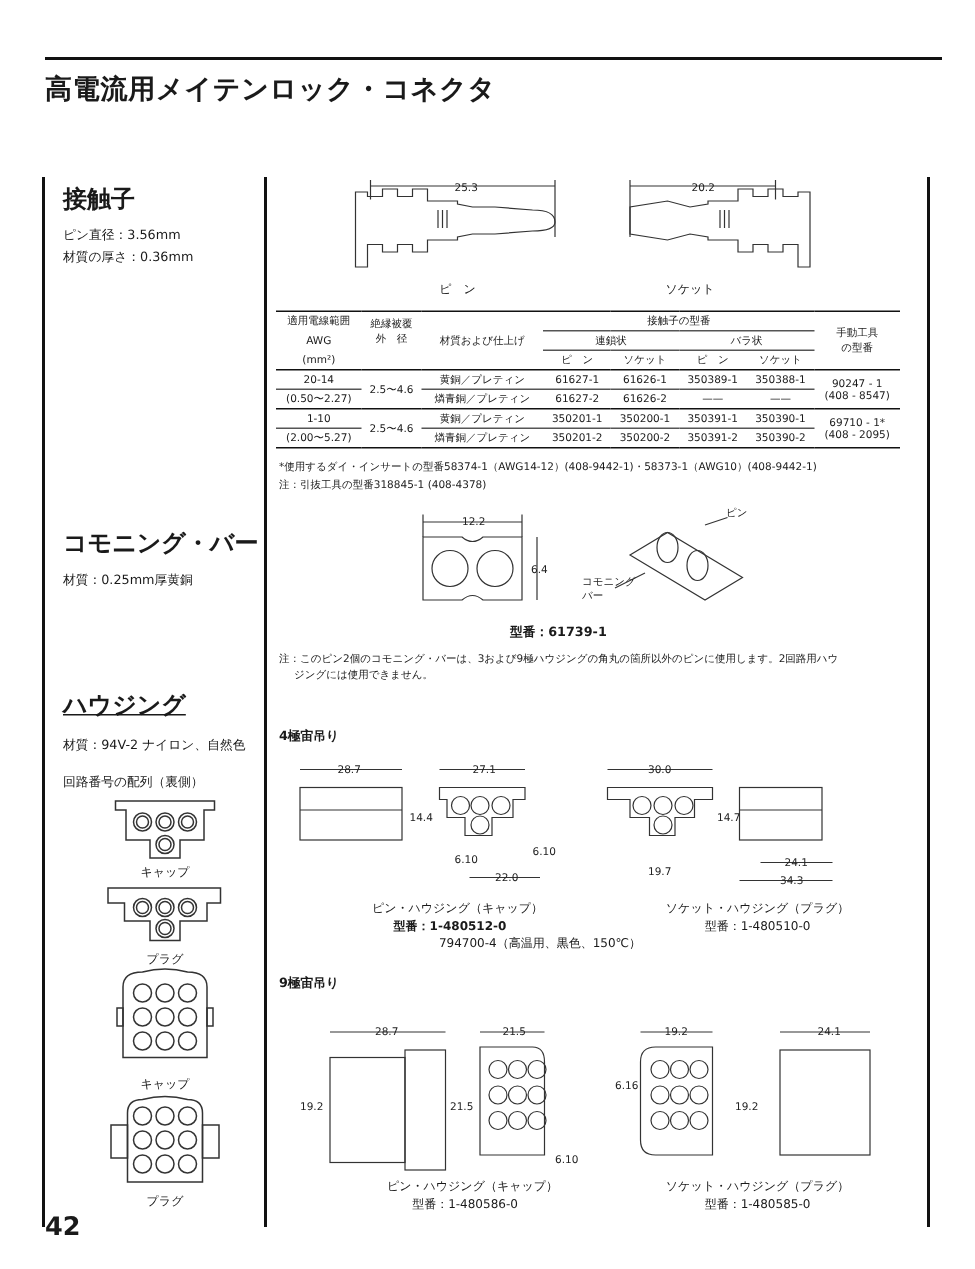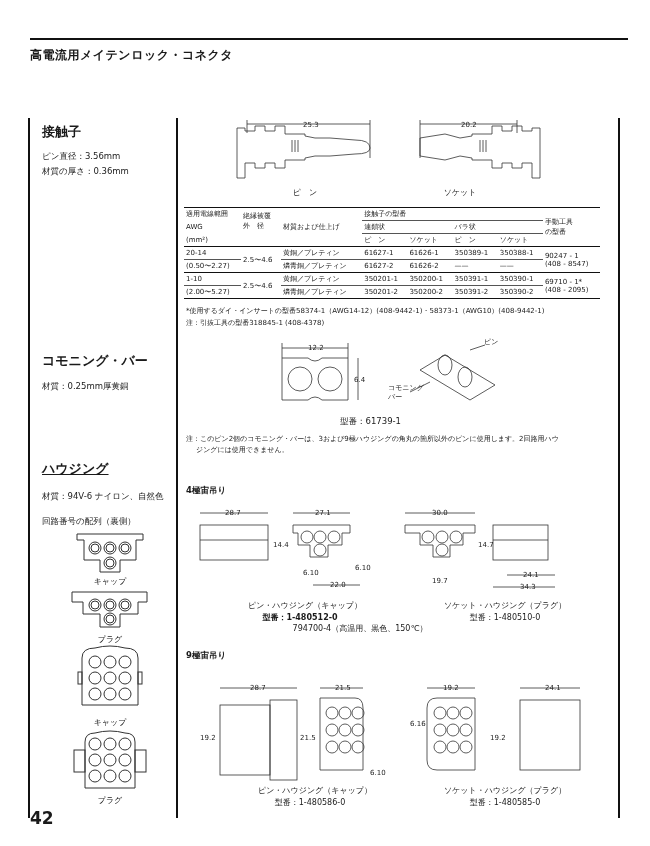--- a/index.html
+++ b/index.html
@@ -1,26 +1,26 @@
 <!DOCTYPE html>
 <html><head>
 <meta charset="utf-8">
 <style>
   html, body { margin:0; padding:0; background:#fff; }
   body { width:650px; height:846px; position:relative; font-family:"DejaVu Sans", sans-serif; color:#1a1a1a; overflow:hidden; }
   .abs { position:absolute; }
   .topline { left:30px; top:38px; width:598px; height:2px; background:#111; }
-  .title { left:30px; top:47px; font-size:12px; font-weight:bold; letter-spacing:0.5px; }
+  .title { left:30px; top:47px; font-size:18px; font-weight:bold; letter-spacing:0.5px; }
   .vline { background:#111; width:2px; }
-  .sec-h { font-size:13px; font-weight:bold; }
+  .sec-h { font-size:16px; font-weight:bold; }
   .small { font-size:8.5px; }
   .tiny { font-size:7px; }
   .cap { font-size:8px; text-align:center; }
   table.spec { border-collapse:collapse; font-size:7px; }
-  table.spec td { text-align:left; padding:0 2px; height:12px; white-space:nowrap; }
+  table.spec td { text-align:center; padding:0 2px; height:12px; white-space:nowrap; }
   .bt { border-top:1.5px solid #111; }
   .bt1 { border-top:0.7px solid #555; }
   .bb { border-bottom:1.5px solid #111; }
   svg { overflow:visible; }
   .dim { font-size:7px; fill:#222; font-family:"DejaVu Sans", sans-serif; }
 </style>
 </head>
 <body>
 
 <div class="abs topline"></div>
@@ -31,21 +31,21 @@
 <div class="abs vline" style="left:618px;top:118px;height:700px;"></div>
 
 <div class="abs sec-h" style="left:42px;top:123px;">接触子</div>
 <div class="abs small" style="left:42px;top:151px;">ピン直径：3.56mm</div>
 <div class="abs small" style="left:42px;top:166px;">材質の厚さ：0.36mm</div>
 
 <div class="abs sec-h" style="left:42px;top:352px;">コモニング・バー</div>
 <div class="abs small" style="left:42px;top:381px;">材質：0.25mm厚黄銅</div>
 
 <div class="abs sec-h" style="left:42px;top:460px;text-decoration:underline;">ハウジング</div>
-<div class="abs small" style="left:42px;top:491px;">材質：94V-6 ナイロン、自然色</div>
+<div class="abs small" style="left:42px;top:491px;">材質：94V-2 ナイロン、自然色</div>
 <div class="abs small" style="left:42px;top:516px;">回路番号の配列（裏側）</div>
 
 <svg class="abs" style="left:70px;top:530px;" width="90" height="270">
   <g fill="none" stroke="#333" stroke-width="1">
 
     <path d="M7 4 H73 V10 H66 V30 H50 V42 H30 V30 H14 V10 H7 Z"></path>
     <circle cx="25" cy="18" r="6"></circle>
       <circle cx="25" cy="18" r="4"></circle>
     <circle cx="40" cy="18" r="6"></circle>
       <circle cx="40" cy="18" r="4"></circle>
@@ -198,21 +198,21 @@
       <ellipse cx="195" cy="37" rx="7" ry="10"></ellipse>
     <line x1="200" y1="10" x2="215" y2="5"></line>
     <line x1="140" y1="52" x2="160" y2="42"></line>
   </g>
   <text class="dim" x="38" y="10">12.2</text>
   <text class="dim" x="84" y="42">6.4</text>
   <text class="dim" x="214" y="4">ピン</text>
   <text class="dim" x="118" y="50">コモニング</text>
   <text class="dim" x="118" y="59">バー</text>
 </svg>
-<div class="abs small" style="left:340px;top:416px;font-weight:normal;">型番：61739-1</div>
+<div class="abs small" style="left:340px;top:416px;font-weight:bold;">型番：61739-1</div>
 <div class="abs tiny" style="left:186px;top:434px;">注：このピン2個のコモニング・バーは、3および9極ハウジングの角丸の箇所以外のピンに使用します。2回路用ハウ</div>
 <div class="abs tiny" style="left:196px;top:445px;">ジングには使用できません。</div>
 
 <div class="abs small" style="left:186px;top:485px;font-weight:bold;">4極宙吊り</div>
 <svg class="abs" style="left:195px;top:505px;" width="370" height="90">
   <g stroke="#333" stroke-width="0.8" fill="none">
     <rect x="5" y="20" width="68" height="35"></rect>
       <line x1="5" y1="35" x2="73" y2="35"></line>
     <line x1="5" y1="8" x2="73" y2="8"></line>
     <path d="M98 20 H155 V28 H147 V40 H133 V52 H115 V40 H103 V28 H98 Z"></path>

